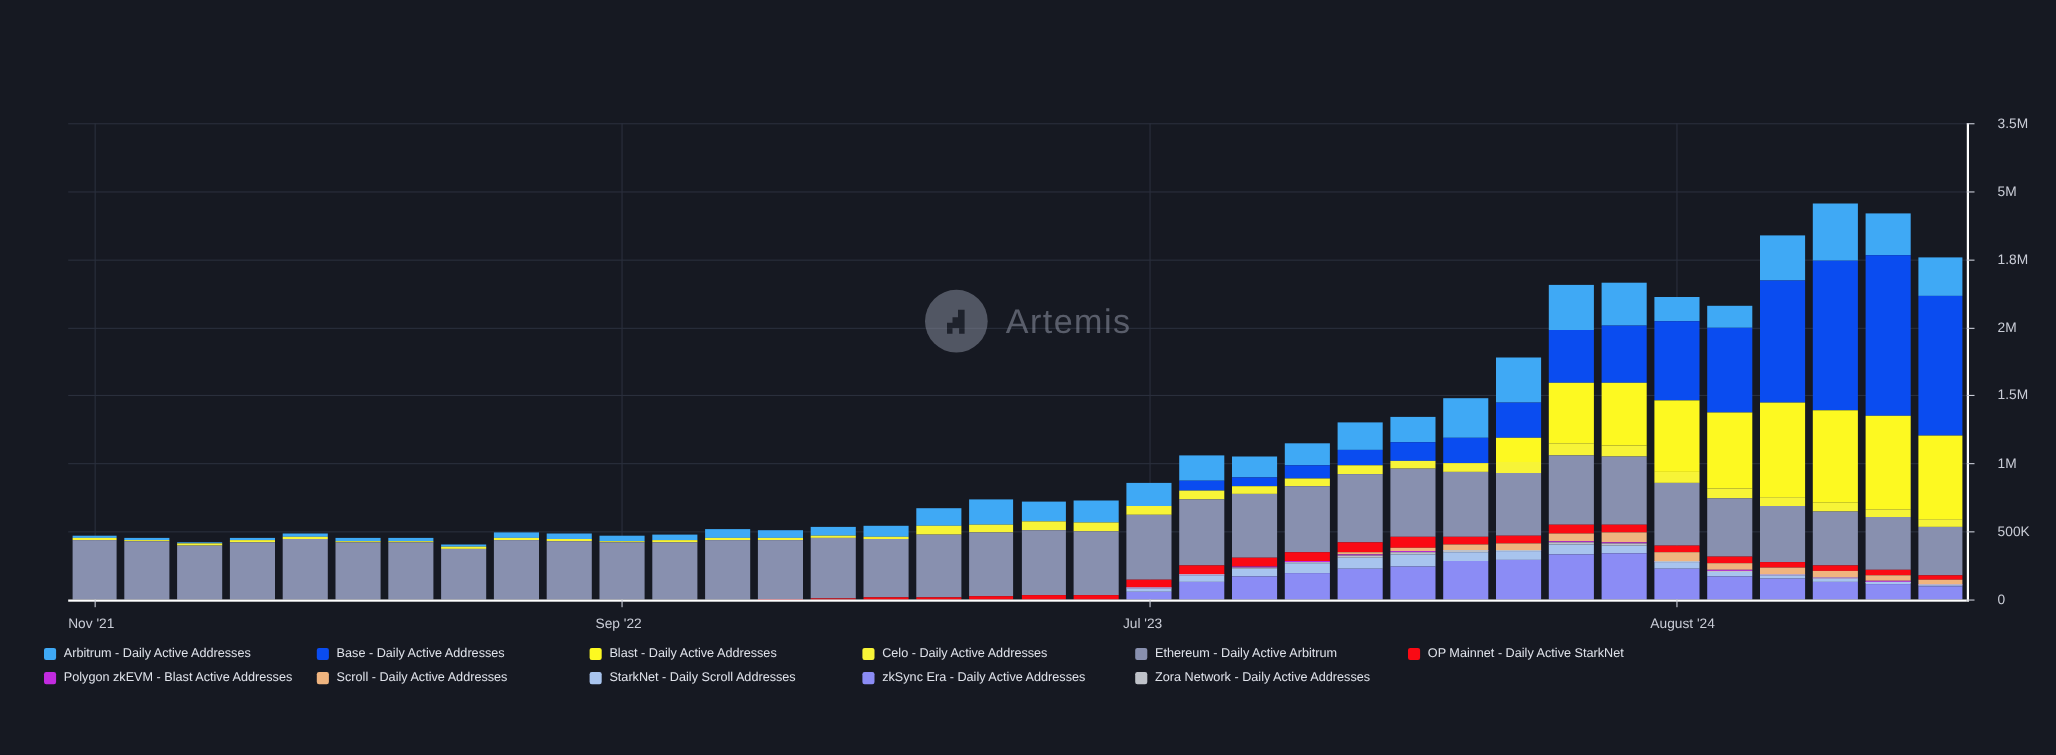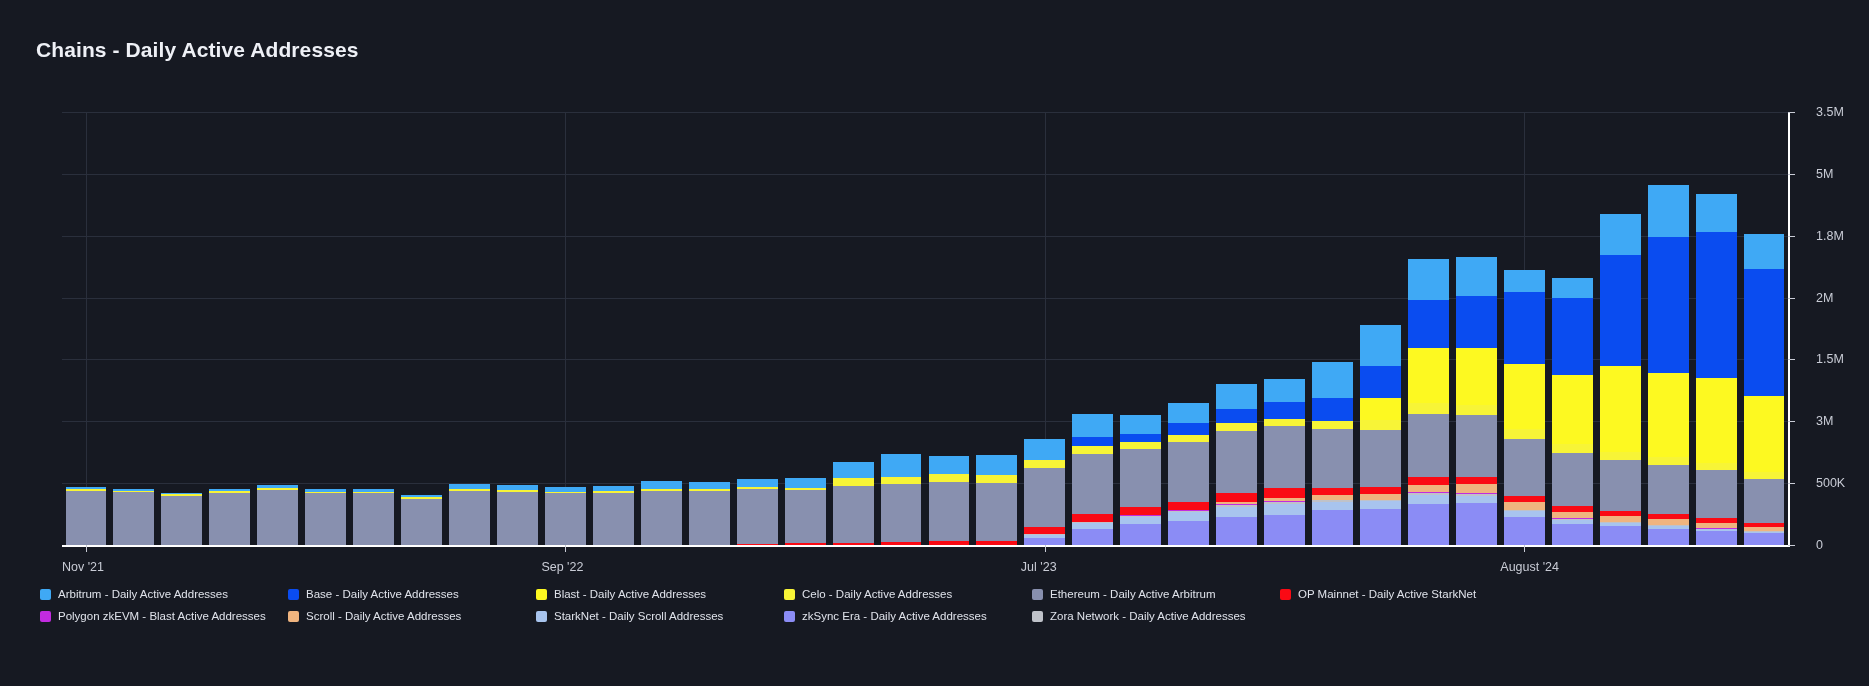--- a/index.html
+++ b/index.html
@@ -160,36 +160,43 @@
     font-size: 11.5px;
     color: #dfe2ea;
     white-space: nowrap;
   }
 </style>
 </head>
 <body>
 
 <div id="root">
 
-  <div id="chart-title">Chains - Daily Active Addresses</div>
 
   <div id="plot-area">
       <div class="gridline-h" style="top: 371.143px;"></div>
       <div class="gridline-h" style="top: 309.286px;"></div>
       <div class="gridline-h" style="top: 247.429px;"></div>
       <div class="gridline-h" style="top: 185.571px;"></div>
       <div class="gridline-h" style="top: 123.714px;"></div>
       <div class="gridline-h" style="top: 61.8571px;"></div>
       <div class="gridline-h" style="top: 0px;"></div>
       <div class="gridline-v" style="left: 23.9722px;"></div>
       <div class="gridline-v" style="left: 503.417px;"></div>
       <div class="gridline-v" style="left: 982.861px;"></div>
       <div class="gridline-v" style="left: 1462.31px;"></div>
     </div>
 
+  <div id="watermark">
+    <div id="watermark-mark">
+      <svg width="32" height="32" viewBox="0 0 32 32" aria-hidden="true">
+        <path d="M8 27 L8 17 L13 17 L13 12 L18 12 L18 5 L24 5 L24 27 L19 27 L19 22 L13 22 L13 27 Z" fill="#272b36"></path>
+      </svg>
+    </div>
+    <div id="watermark-text">Artemis</div>
+  </div>
 
   <div id="bars">
       <div class="bar" style="left: 3.5px; width: 40.9444px; height: 57.8983px;">
         <div class="seg" style="height: 53.9394px; background: rgb(136, 144, 175);"></div>
         <div class="seg" style="height: 1.732px; background: rgb(247, 244, 55);"></div>
         <div class="seg" style="height: 2.22686px; background: rgb(63, 169, 245);"></div>
       </div>
       <div class="bar" style="left: 51.4444px; width: 40.9444px; height: 56.1663px;">
         <div class="seg" style="height: 52.5786px; background: rgb(136, 144, 175);"></div>
         <div class="seg" style="height: 1.48457px; background: rgb(247, 244, 55);"></div>
@@ -492,21 +499,21 @@
 
   <div id="baseline"></div>
 
   <div id="y-axis">
     <div id="y-axis-line"></div>
   <div class="y-tick" style="top: 545px;"></div>
       <div class="y-label" style="top: 545px;">0</div>
       <div class="y-tick" style="top: 483.143px;"></div>
       <div class="y-label" style="top: 483.143px;">500K</div>
       <div class="y-tick" style="top: 421.286px;"></div>
-      <div class="y-label" style="top: 421.286px;">3M</div>
+      <div class="y-label" style="top: 421.286px;">1M</div>
       <div class="y-tick" style="top: 359.429px;"></div>
       <div class="y-label" style="top: 359.429px;">1.5M</div>
       <div class="y-tick" style="top: 297.571px;"></div>
       <div class="y-label" style="top: 297.571px;">2M</div>
       <div class="y-tick" style="top: 235.714px;"></div>
       <div class="y-label" style="top: 235.714px;">1.8M</div>
       <div class="y-tick" style="top: 173.857px;"></div>
       <div class="y-label" style="top: 173.857px;">5M</div>
       <div class="y-tick" style="top: 112px;"></div>
       <div class="y-label" style="top: 112px;">3.5M</div>

